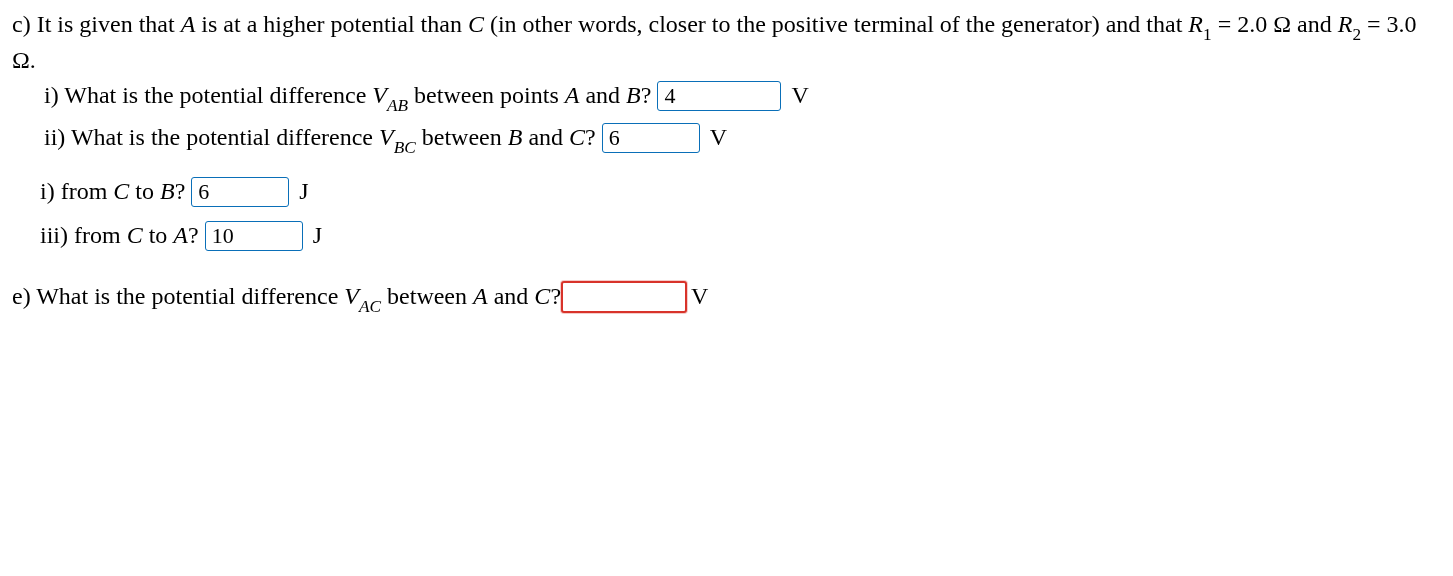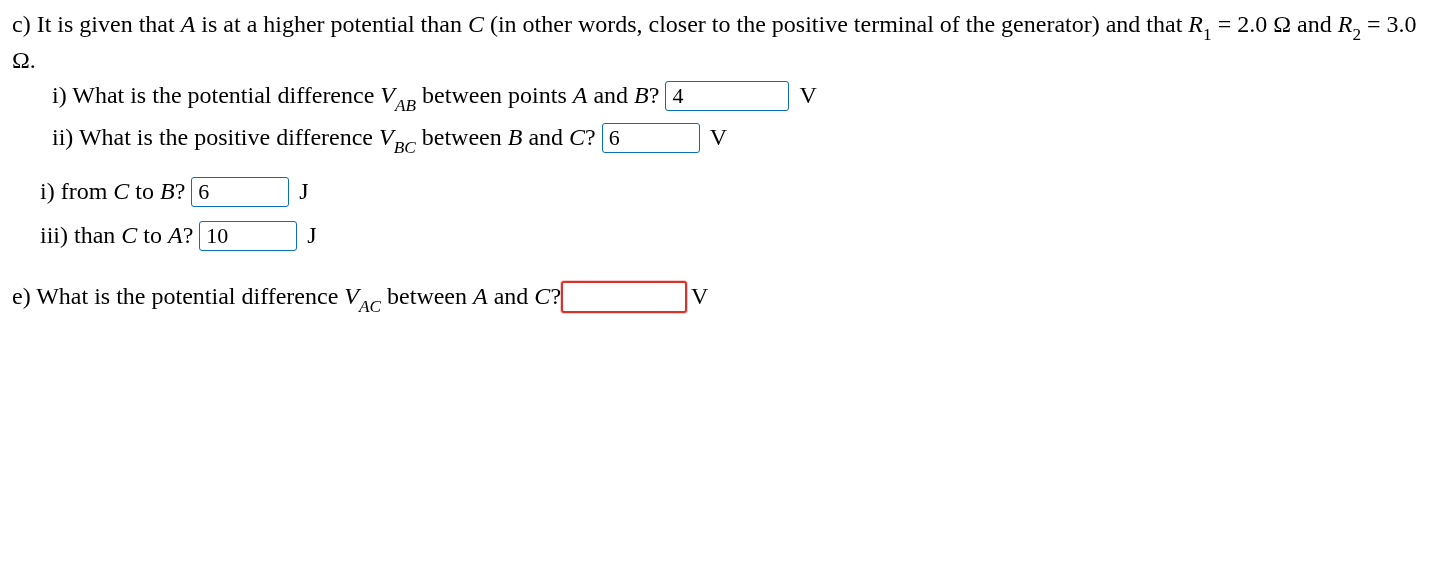--- a/index.html
+++ b/index.html
@@ -8,21 +8,21 @@
     color: #000;
     background: #fff;
     margin: 0;
     padding: 8px 12px;
     width: 1453px;
     box-sizing: border-box;
     line-height: 1.35;
   }
   .section { margin-bottom: 18px; }
   .intro { margin-bottom: 0; }
-  .sub { margin-left: 40px; margin-top: 2px; margin-bottom: 6px; }
+  .sub { margin-left: 32px; margin-top: 2px; margin-bottom: 6px; }
   .sub2 { margin-left: 28px; margin-top: 4px; margin-bottom: 12px; }
   .italic { font-style: italic; }
   .sub-idx { font-size: 0.72em; vertical-align: sub; position: relative; top: 0.15em; }
   .sub-idx-it { font-style: italic; }
   input.ans {
     font-family: "Times New Roman", Times, serif;
     font-size: 22px;
     border: 1.5px solid #0a6fb8;
     border-radius: 3px;
     padding: 1px 6px;
@@ -48,37 +48,37 @@
     <span>c) It is given that </span><span class="italic">A</span><span> is at a higher potential than </span><span class="italic">C</span><span> (in other words, closer to the positive terminal of the generator) and that </span><span class="italic">R</span><span class="sub-idx">1</span><span> = </span><span>2.0 Ω</span><span> and </span><span class="italic">R</span><span class="sub-idx">2</span><span> = </span><span>3.0 Ω</span><span>.</span>
   </div>
 
   <div class="sub">
     <span>i) What is the potential difference </span><span class="italic">V</span><span class="sub-idx sub-idx-it">AB</span><span> between points </span><span class="italic">A</span><span> and </span><span class="italic">B</span><span>?</span>
     <input class="ans w-wide" value="4" style="">
     <span class="unit">V</span>
   </div>
 
   <div class="sub">
-    <span>ii) What is the positive difference </span><span class="italic">V</span><span class="sub-idx sub-idx-it">BC</span><span> between </span><span class="italic">B</span><span> and </span><span class="italic">C</span><span>?</span>
+    <span>ii) What is the potential difference </span><span class="italic">V</span><span class="sub-idx sub-idx-it">BC</span><span> between </span><span class="italic">B</span><span> and </span><span class="italic">C</span><span>?</span>
     <input class="ans w-med" value="6" style="">
     <span class="unit">V</span>
   </div>
 </div>
 
 <div class="section">
 
   <div class="sub2">
     <span>i) from </span><span class="italic">C</span><span> to </span><span class="italic">B</span><span>?</span>
     <input class="ans w-med" value="6" style="">
     <span class="unit">J</span>
   </div>
 
 
   <div class="sub2">
-    <span>iii) than </span><span class="italic">C</span><span> to </span><span class="italic">A</span><span>?</span>
+    <span>iii) from </span><span class="italic">C</span><span> to </span><span class="italic">A</span><span>?</span>
     <input class="ans w-med" value="10" style="">
     <span class="unit">J</span>
   </div>
 </div>
 
 <div class="section" style="margin-top:28px;">
   <span>e) What is the potential difference </span><span class="italic">V</span><span class="sub-idx sub-idx-it">AC</span><span> between </span><span class="italic">A</span><span> and </span><span class="italic">C</span><span>?</span><input class="ans w-wide focus" value="" style=""><span class="unit">V</span>
 </div>
 
 </body></html>

